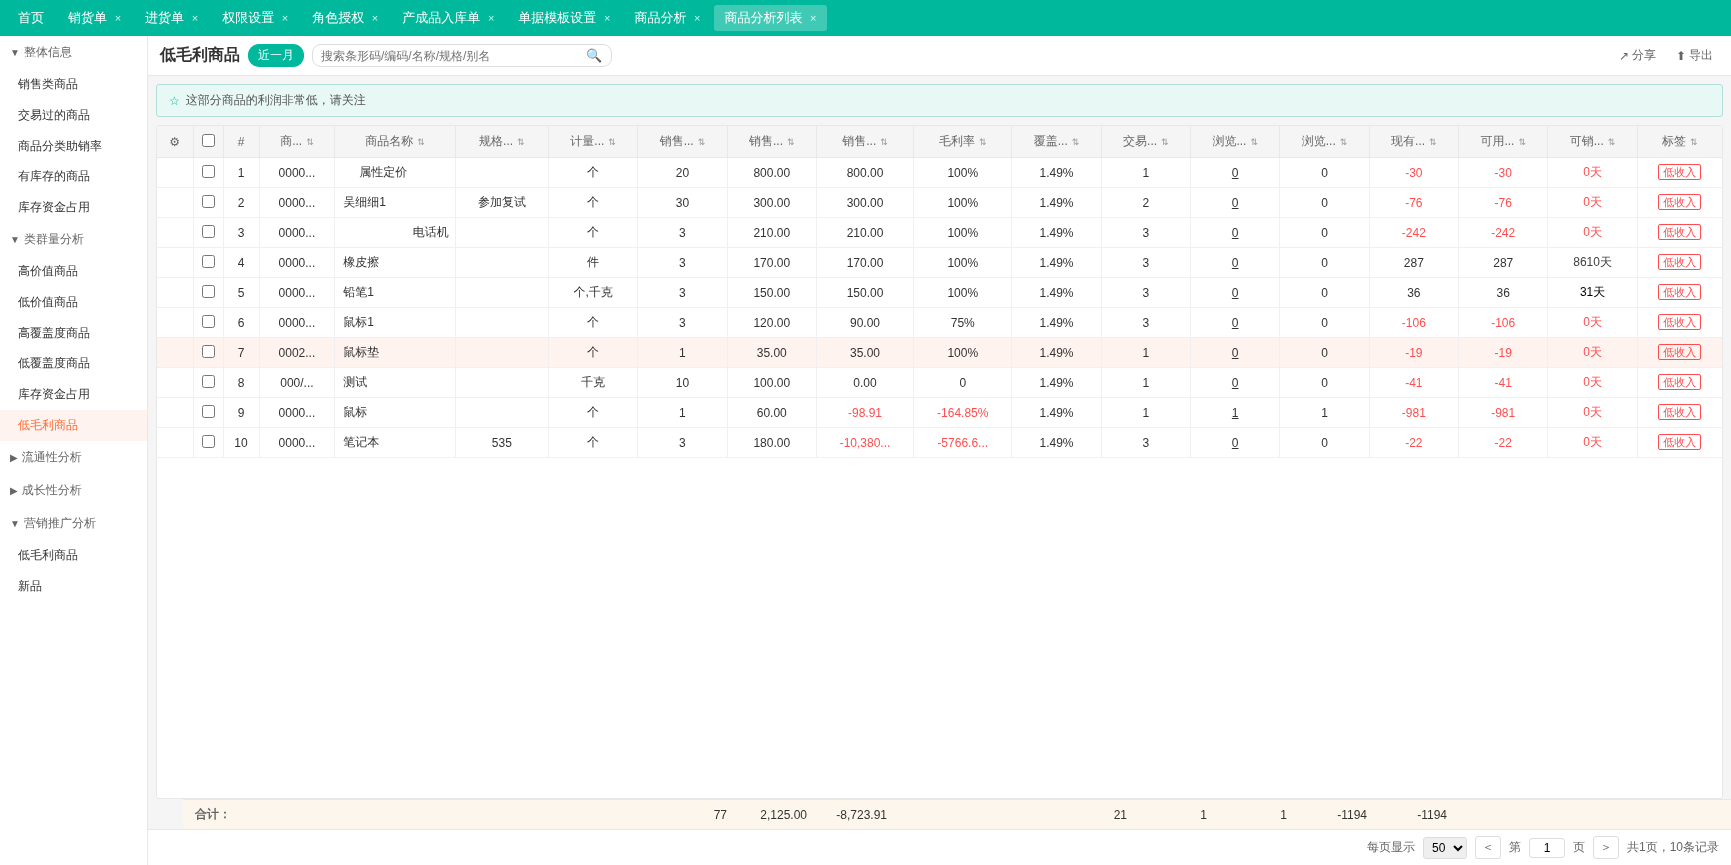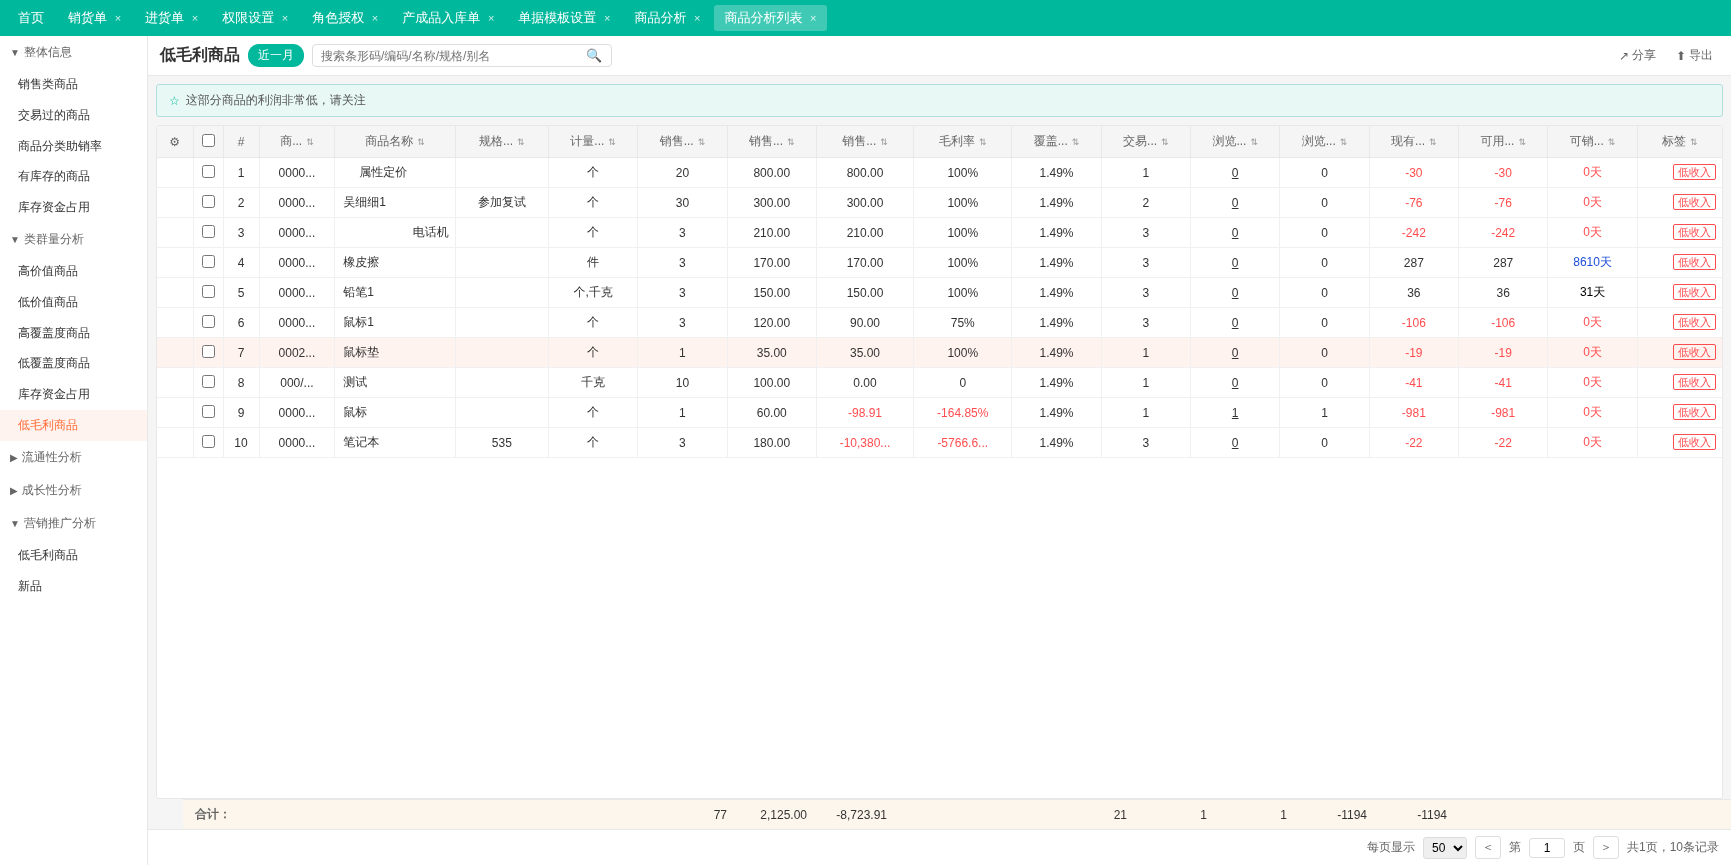--- a/index.html
+++ b/index.html
@@ -87,21 +87,21 @@
       border: none;
       border-radius: 11px;
       padding: 3px 10px;
       font-size: 12px;
       cursor: pointer;
     }
     .search-box {
       display: flex;
       align-items: center;
       border: 1px solid #ddd;
-      border-radius: 4px;
+      border-radius: 9px;
       padding: 3px 8px;
       flex: 1;
       max-width: 300px;
       background: #fff;
     }
     .search-box input {
       border: none;
       outline: none;
       font-size: 12px;
       width: 100%;
@@ -171,21 +171,21 @@
     }
     thead tr th:last-child { border-right: none; }
 
     tbody tr td {
       border-bottom: 1px solid #f0f0f0;
       border-right: 1px solid #f0f0f0;
       padding: 6px 6px;
       text-align: center;
       color: #333;
     }
-    tbody tr td:last-child { border-right: none; text-align: right; }
+    tbody tr td:last-child { border-right: none; }
     tbody tr.highlighted { background: #fff3ef; }
 
     .col-icon { width: 36px; }
     .col-check { width: 30px; }
     .col-num { width: 36px; }
 
     .underline-link { text-decoration: underline; color: #333; cursor: pointer; }
     .tag-red { color: #ff4d4f; font-size: 11px; border: 1px solid #ff4d4f; border-radius: 2px; padding: 1px 4px; }
 
     
@@ -464,21 +464,21 @@
       <td>3</td>
       <td>170.00</td>
       <td style="">170.00</td>
       <td style="">100%</td>
       <td>1.49%</td>
       <td>3</td>
       <td><span class="underline-link">0</span></td>
       <td>0</td>
       <td style="">287</td>
       <td style="">287</td>
-      <td style="color:#1d4ed8">8610天</td>
+      <td style="color:#404040">8610天</td>
       <td><span class="tag-red">低收入</span></td>
     </tr>
             <tr>
       <td></td>
       <td><input type="checkbox" style=""></td>
       <td>5</td>
       <td>0000...</td>
       <td style="text-align:left;padding-left:8px">铅笔1</td>
       <td></td>
       <td>个,千克</td>

